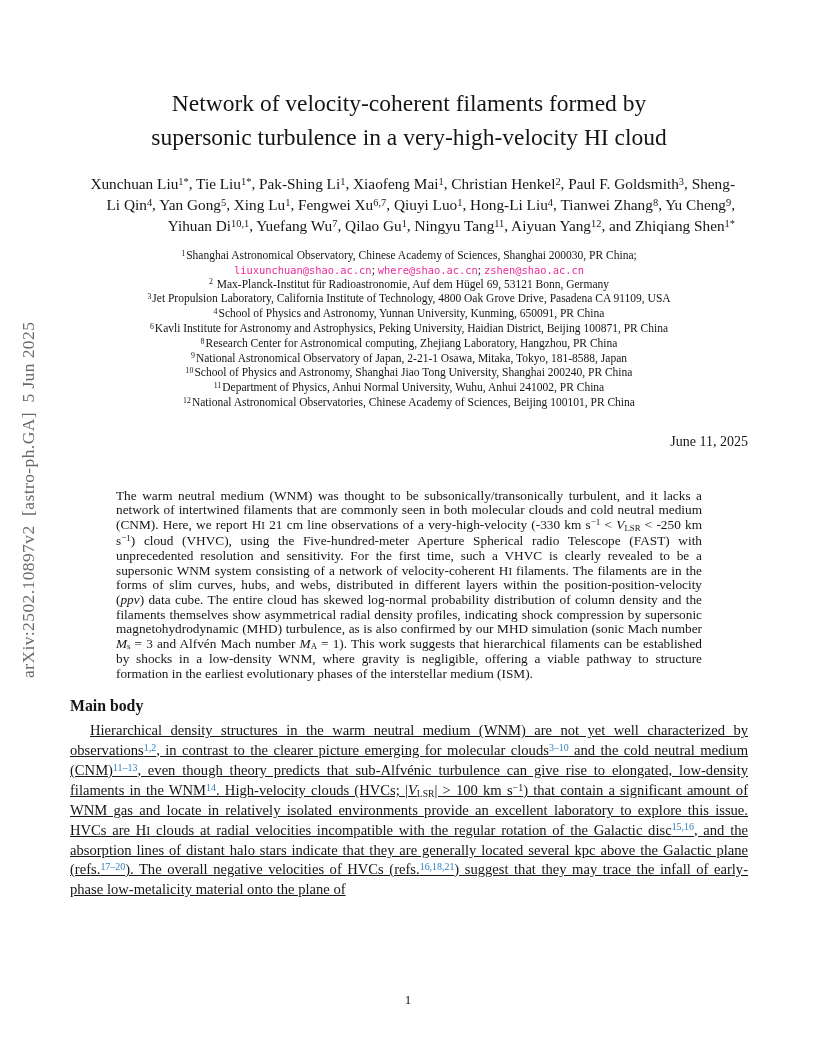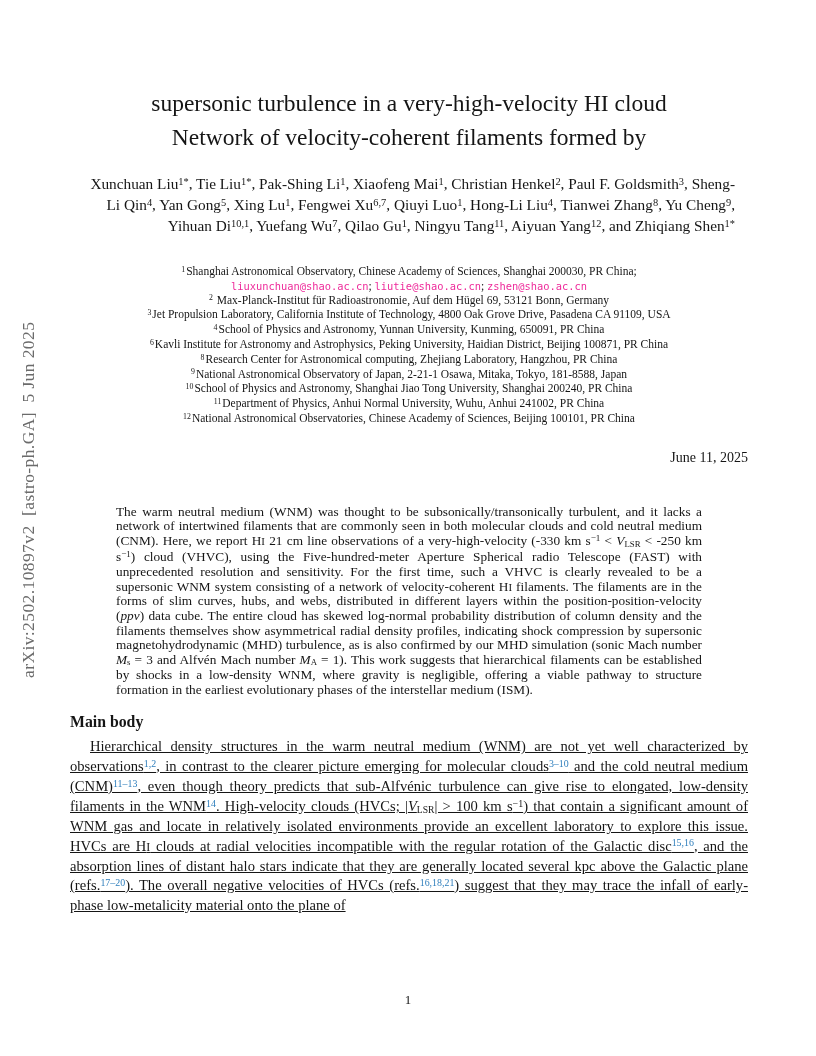--- a/index.html
+++ b/index.html
@@ -30,21 +30,21 @@
     font-size:23.5px;line-height:34px;
     text-align:center;font-weight:normal;
   }
   .authors{
     font-size:15.3px;line-height:19px;
     text-align:right;
     margin:20px auto 0;
     max-width:652px;
   }
   .affils{
-    margin-top:28px;
+    margin-top:12px;
     font-size:11.5px;line-height:13.8px;
     text-align:center;
   }
   .affil-line{white-space:normal;}
   .email{
     font-family:"DejaVu Sans Mono","Liberation Mono",monospace;
     font-size:10.4px;
     color:#ee2a9a;
   }
   .date{
@@ -86,29 +86,29 @@
 </head>
 <body>
 
 <div class="page">
 
   <div class="watermark">arXiv:2502.10897v2  [astro-ph.GA]  5 Jun 2025</div>
 
   <div class="content">
 
     <div class="title-block">
+        <div class="title-line">Network of velocity-coherent filaments formed by</div>
         <div class="title-line">supersonic turbulence in a very-high-velocity HI cloud</div>
-        <div class="title-line">Network of velocity-coherent filaments formed by</div>
       </div>
 
     <p class="authors">Xunchuan Liu<span class="sup">1*</span>, Tie Liu<span class="sup">1*</span>, Pak-Shing Li<span class="sup">1</span>, Xiaofeng Mai<span class="sup">1</span>, Christian Henkel<span class="sup">2</span>, Paul F. Goldsmith<span class="sup">3</span>, Sheng-Li Qin<span class="sup">4</span>, Yan Gong<span class="sup">5</span>, Xing Lu<span class="sup">1</span>, Fengwei Xu<span class="sup">6,7</span>, Qiuyi Luo<span class="sup">1</span>, Hong-Li Liu<span class="sup">4</span>, Tianwei Zhang<span class="sup">8</span>, Yu Cheng<span class="sup">9</span>, Yihuan Di<span class="sup">10,1</span>, Yuefang Wu<span class="sup">7</span>, Qilao Gu<span class="sup">1</span>, Ningyu Tang<span class="sup">11</span>, Aiyuan Yang<span class="sup">12</span>, and Zhiqiang Shen<span class="sup">1*</span></p>
 
     <div class="affils">
         <div class="affil-line"><span class="sup">1</span>Shanghai Astronomical Observatory, Chinese Academy of Sciences, Shanghai 200030, PR China;</div>
-        <div class="affil-line"><span class="email">liuxunchuan@shao.ac.cn</span>; <span class="email">liutie@shao.ac.cn</span>; <span class="email">zshen@shao.ac.cn</span></div>
+        <div class="affil-line"><span class="email">liuxunchuan@shao.ac.cn</span>; <span class="email">where@shao.ac.cn</span>; <span class="email">zshen@shao.ac.cn</span></div>
         <div class="affil-line"><span class="sup">2</span> Max-Planck-Institut für Radioastronomie, Auf dem Hügel 69, 53121 Bonn, Germany</div>
         <div class="affil-line"><span class="sup">3</span>Jet Propulsion Laboratory, California Institute of Technology, 4800 Oak Grove Drive, Pasadena CA 91109, USA</div>
         <div class="affil-line"><span class="sup">4</span>School of Physics and Astronomy, Yunnan University, Kunming, 650091, PR China</div>
         <div class="affil-line"><span class="sup">6</span>Kavli Institute for Astronomy and Astrophysics, Peking University, Haidian District, Beijing 100871, PR China</div>
         <div class="affil-line"><span class="sup">8</span>Research Center for Astronomical computing, Zhejiang Laboratory, Hangzhou, PR China</div>
         <div class="affil-line"><span class="sup">9</span>National Astronomical Observatory of Japan, 2-21-1 Osawa, Mitaka, Tokyo, 181-8588, Japan</div>
         <div class="affil-line"><span class="sup">10</span>School of Physics and Astronomy, Shanghai Jiao Tong University, Shanghai 200240, PR China</div>
         <div class="affil-line"><span class="sup">11</span>Department of Physics, Anhui Normal University, Wuhu, Anhui 241002, PR China</div>
         <div class="affil-line"><span class="sup">12</span>National Astronomical Observatories, Chinese Academy of Sciences, Beijing 100101, PR China</div>
       </div>

